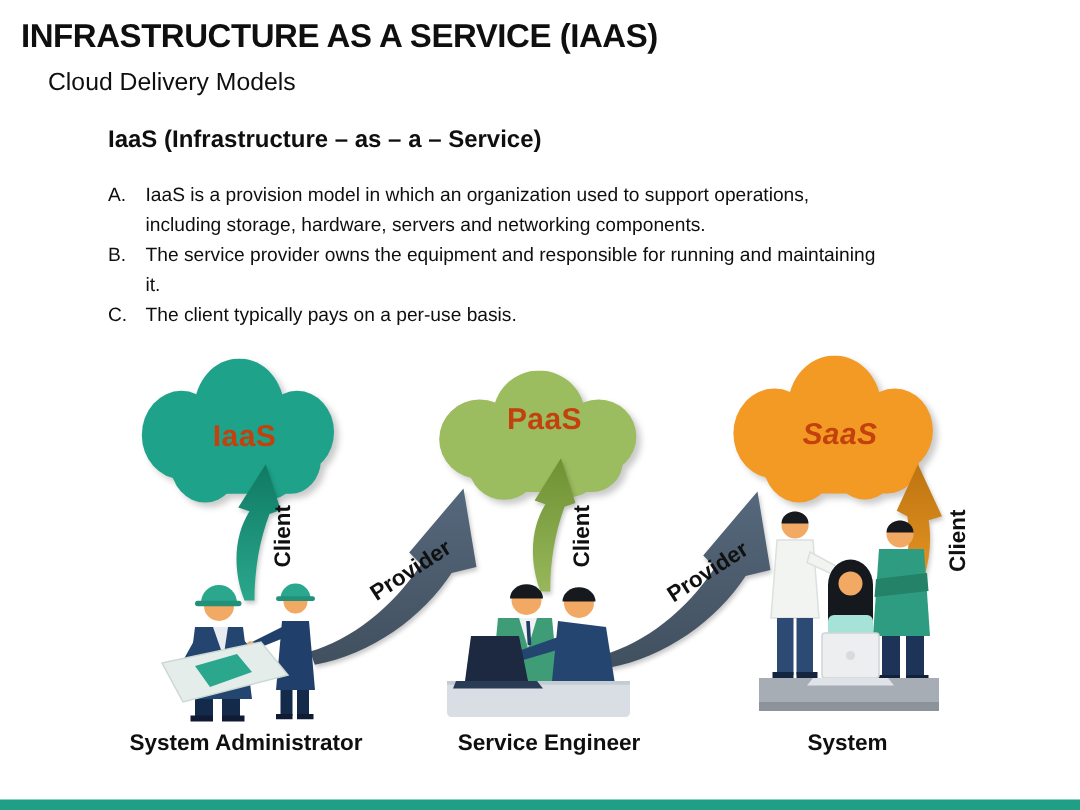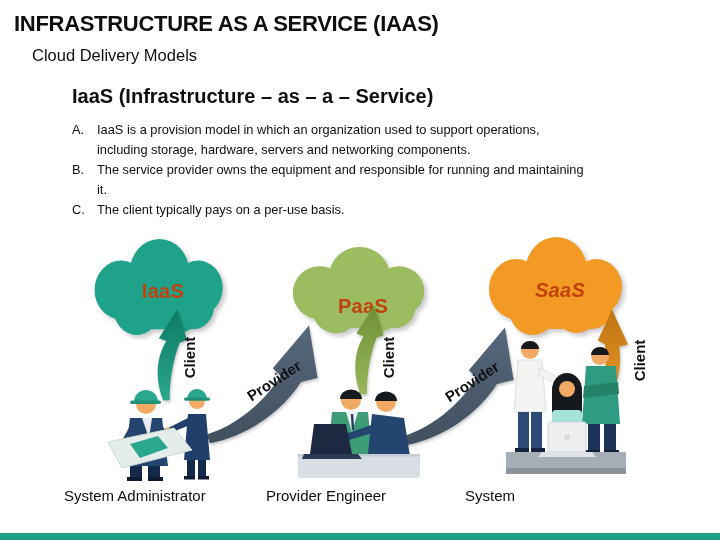--- a/index.html
+++ b/index.html
@@ -1,33 +1,33 @@
 <!DOCTYPE html>
 <html><head>
 <meta charset="utf-8">
 <style>
   html,body{margin:0;padding:0;background:#fff;}
   .slide{position:relative;width:720px;height:540px;background:#ffffff;overflow:hidden;
          font-family:"Liberation Sans",sans-serif;color:#0f0f0f;}
   .abs{position:absolute;}
   .title{left:14px;top:11px;font-size:22px;font-weight:bold;letter-spacing:-0.3px;white-space:nowrap;}
   .subtitle{left:32px;top:46px;font-size:16.5px;}
-  .heading{left:72px;top:85px;font-size:20px;font-weight:bold;}
+  .heading{left:72px;top:85px;font-size:16px;font-weight:bold;}
   .bullets{left:72px;top:120px;width:514px;font-size:12.8px;line-height:20px;}
   .bullet-row{display:flex;}
   .bullet-marker{flex:0 0 25px;}
   .bullet-text{flex:1;}
   .cloud-svg{filter:drop-shadow(3px 3px 2px rgba(100,100,100,0.35));}
   .cloud-label{display:flex;align-items:center;justify-content:center;
                font-size:20px;font-weight:bold;color:#c2410c;letter-spacing:0.3px;padding-top:3px;}
   .arrow-svg{filter:drop-shadow(1px 2px 1.5px rgba(0,0,0,0.22));}
   .flow-label{font-size:15px;font-weight:bold;color:#101010;text-align:center;width:70px;}
   .client-rot{transform:rotate(-90deg);}
   .prov-rot{transform:rotate(-33deg);}
-  .role-label{width:200px;font-size:15px;font-weight:normal;}
+  .role-label{width:200px;text-align:center;font-size:15px;font-weight:bold;}
   .footer-bar{left:0;bottom:0;width:720px;height:7px;}
   .z1{z-index:1}.z2{z-index:2}.z3{z-index:3}.z4{z-index:4}
 </style>
 </head>
 <body>
 
 <div class="slide">
 
   <div class="abs title z4">INFRASTRUCTURE AS A SERVICE (IAAS)</div>
   <div class="abs subtitle z4">Cloud Delivery Models</div>
@@ -63,21 +63,21 @@
   <svg class="abs cloud-svg z1" style="left:282px;top:247px;" width="162" height="88" viewBox="0 0 180 100" preserveAspectRatio="none">
     <g fill="#9CBC60">
       <circle cx="42" cy="52" r="30"></circle>
         <circle cx="86" cy="34" r="34"></circle>
         <circle cx="130" cy="50" r="28"></circle>
       <circle cx="60" cy="72" r="26"></circle>
         <circle cx="108" cy="72" r="24"></circle>
       <rect x="32" y="46" width="116" height="46" rx="23"></rect>
     </g>
   </svg>
-  <div class="abs cloud-label z1" style="left:282px;top:259px;width:162px;height:88px;">PaaS</div>
+  <div class="abs cloud-label z1" style="left:282px;top:233px;width:162px;height:88px;">PaaS</div>
 
   <svg class="abs cloud-svg z1" style="left:478px;top:237px;" width="164" height="100" viewBox="0 0 180 100" preserveAspectRatio="none">
     <g fill="#F29A24">
       <circle cx="42" cy="52" r="30"></circle>
         <circle cx="86" cy="34" r="34"></circle>
         <circle cx="130" cy="50" r="28"></circle>
       <circle cx="60" cy="72" r="26"></circle>
         <circle cx="108" cy="72" r="24"></circle>
       <rect x="32" y="46" width="116" height="46" rx="23"></rect>
     </g>
@@ -219,18 +219,18 @@
 
     <rect x="2" y="114" width="120" height="19" fill="#A6ADB5"></rect>
     <rect x="2" y="130" width="120" height="6" fill="#8C939B"></rect>
 
     <rect x="44" y="84" width="38" height="30" rx="2" fill="#ECEEF0" stroke="#CFD4D8" stroke-width="1"></rect>
     <circle cx="63" cy="99" r="3" fill="#D7DBDE"></circle>
     <polygon points="38,114 88,114 92,119 34,119" fill="#DFE3E7"></polygon>
   </svg>
 
   <div class="abs role-label z4" style="left:64px;top:487px;">System Administrator</div>
-  <div class="abs role-label z4" style="left:266px;top:487px;">Provider Engineer</div>
+  <div class="abs role-label z4" style="left:266px;top:487px;">Service Engineer</div>
   <div class="abs role-label z4" style="left:465px;top:487px;">System</div>
 
   <div class="abs footer-bar z4" style="background: rgb(31, 160, 134);"></div>
 
 </div>
 
 </body></html>

